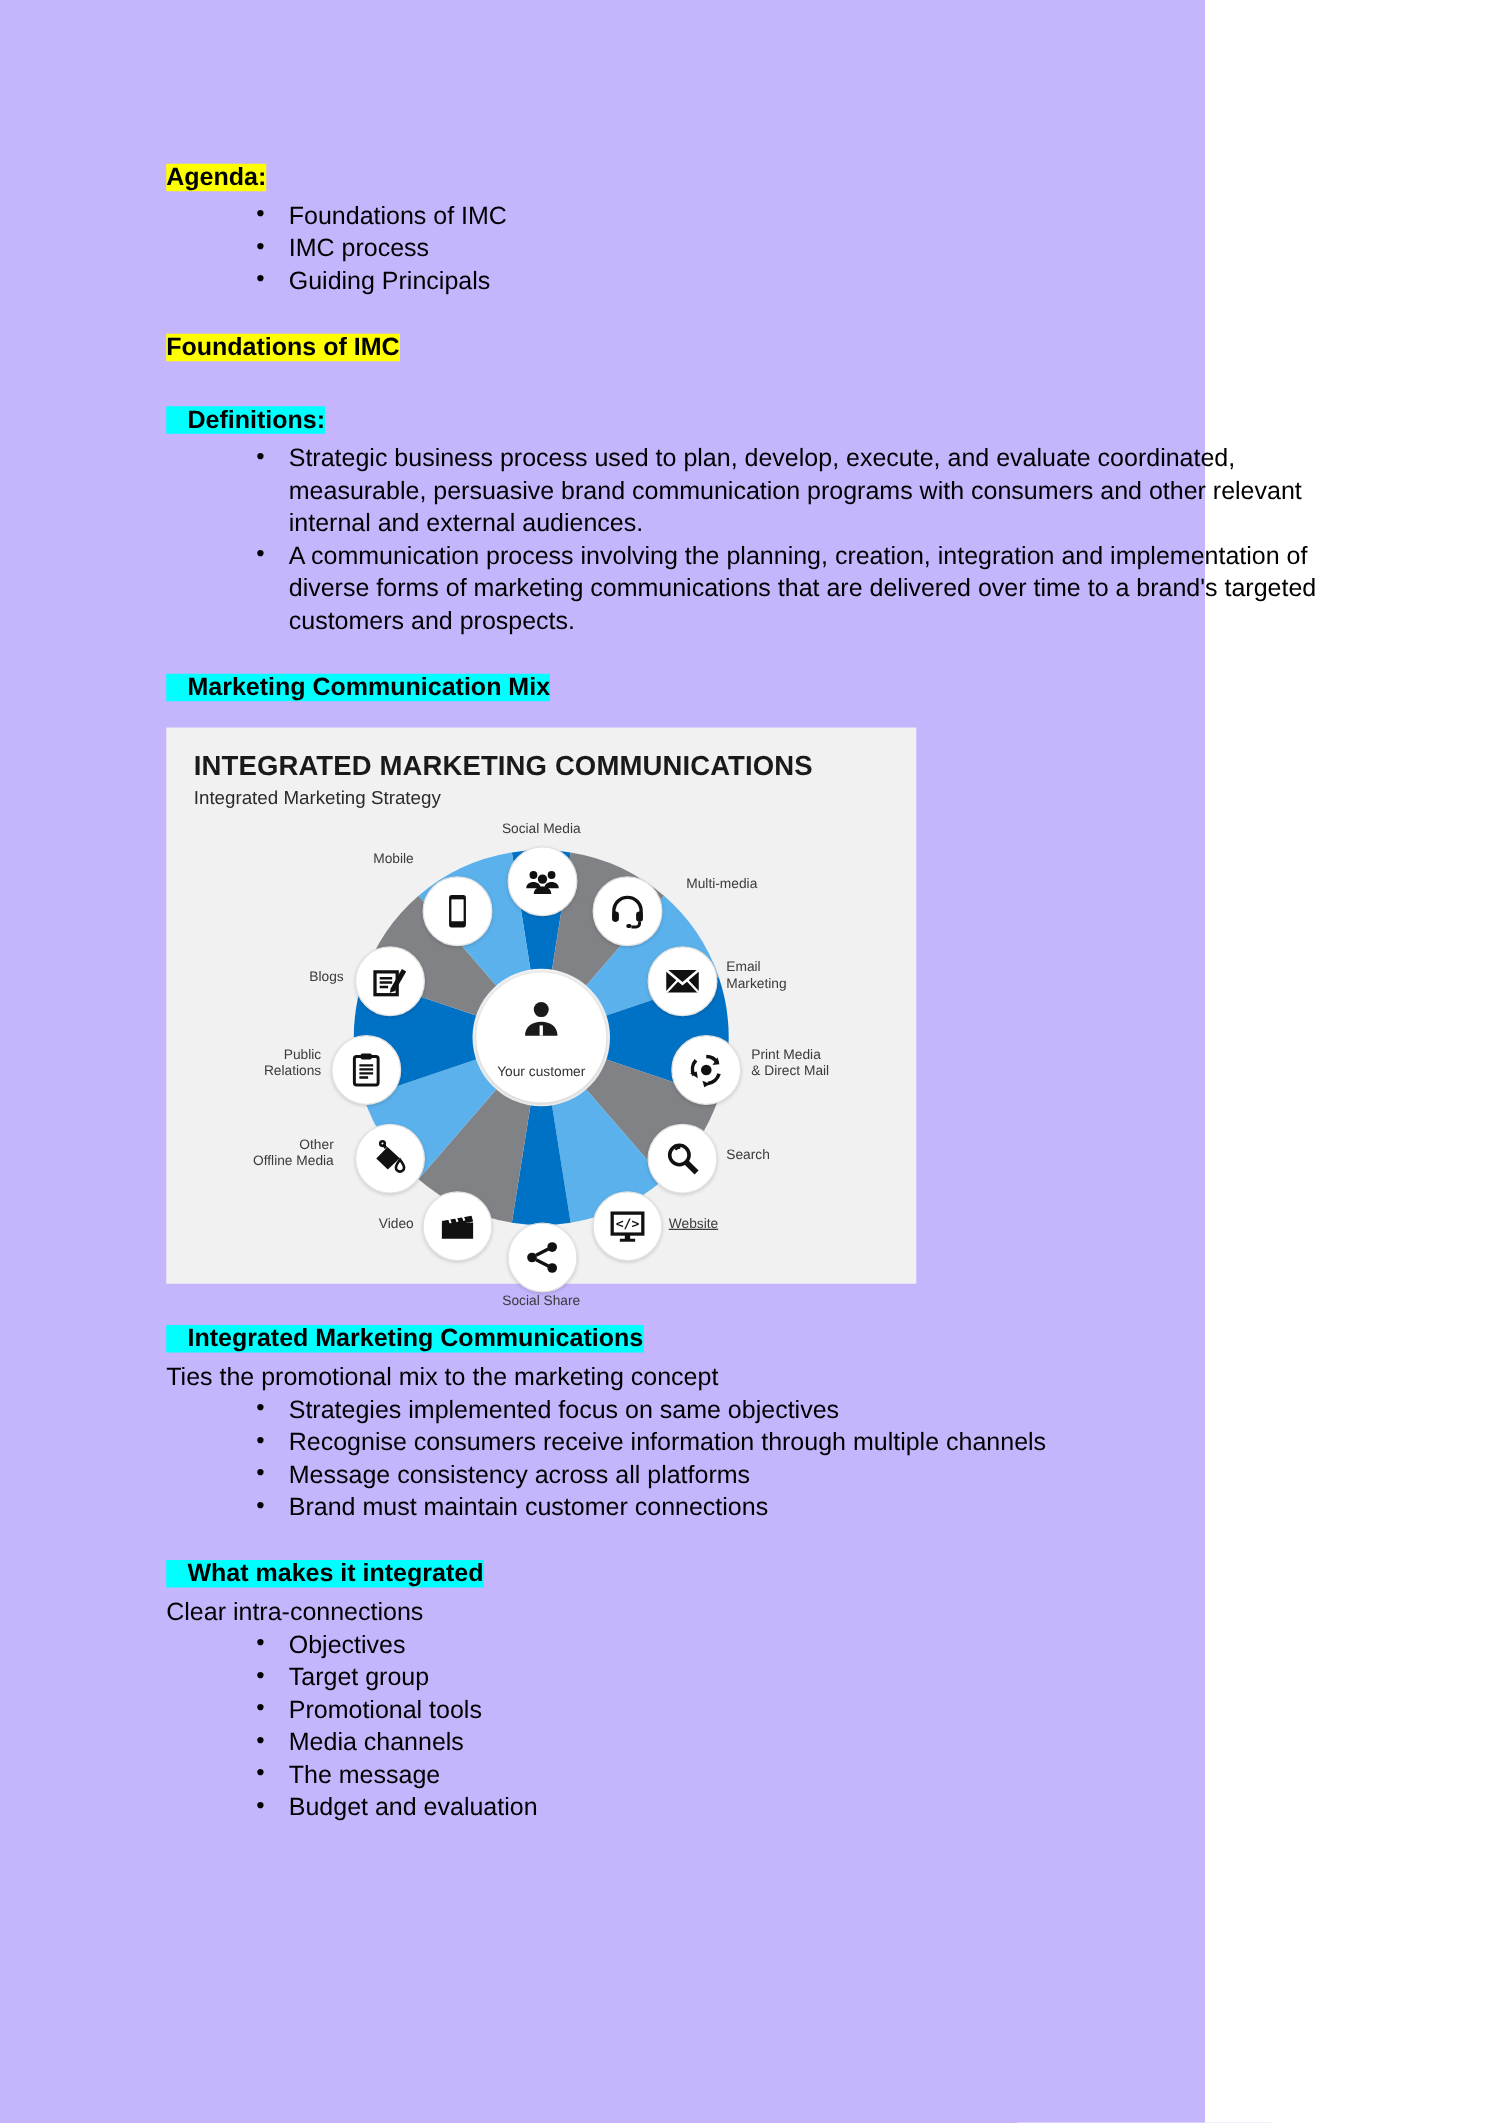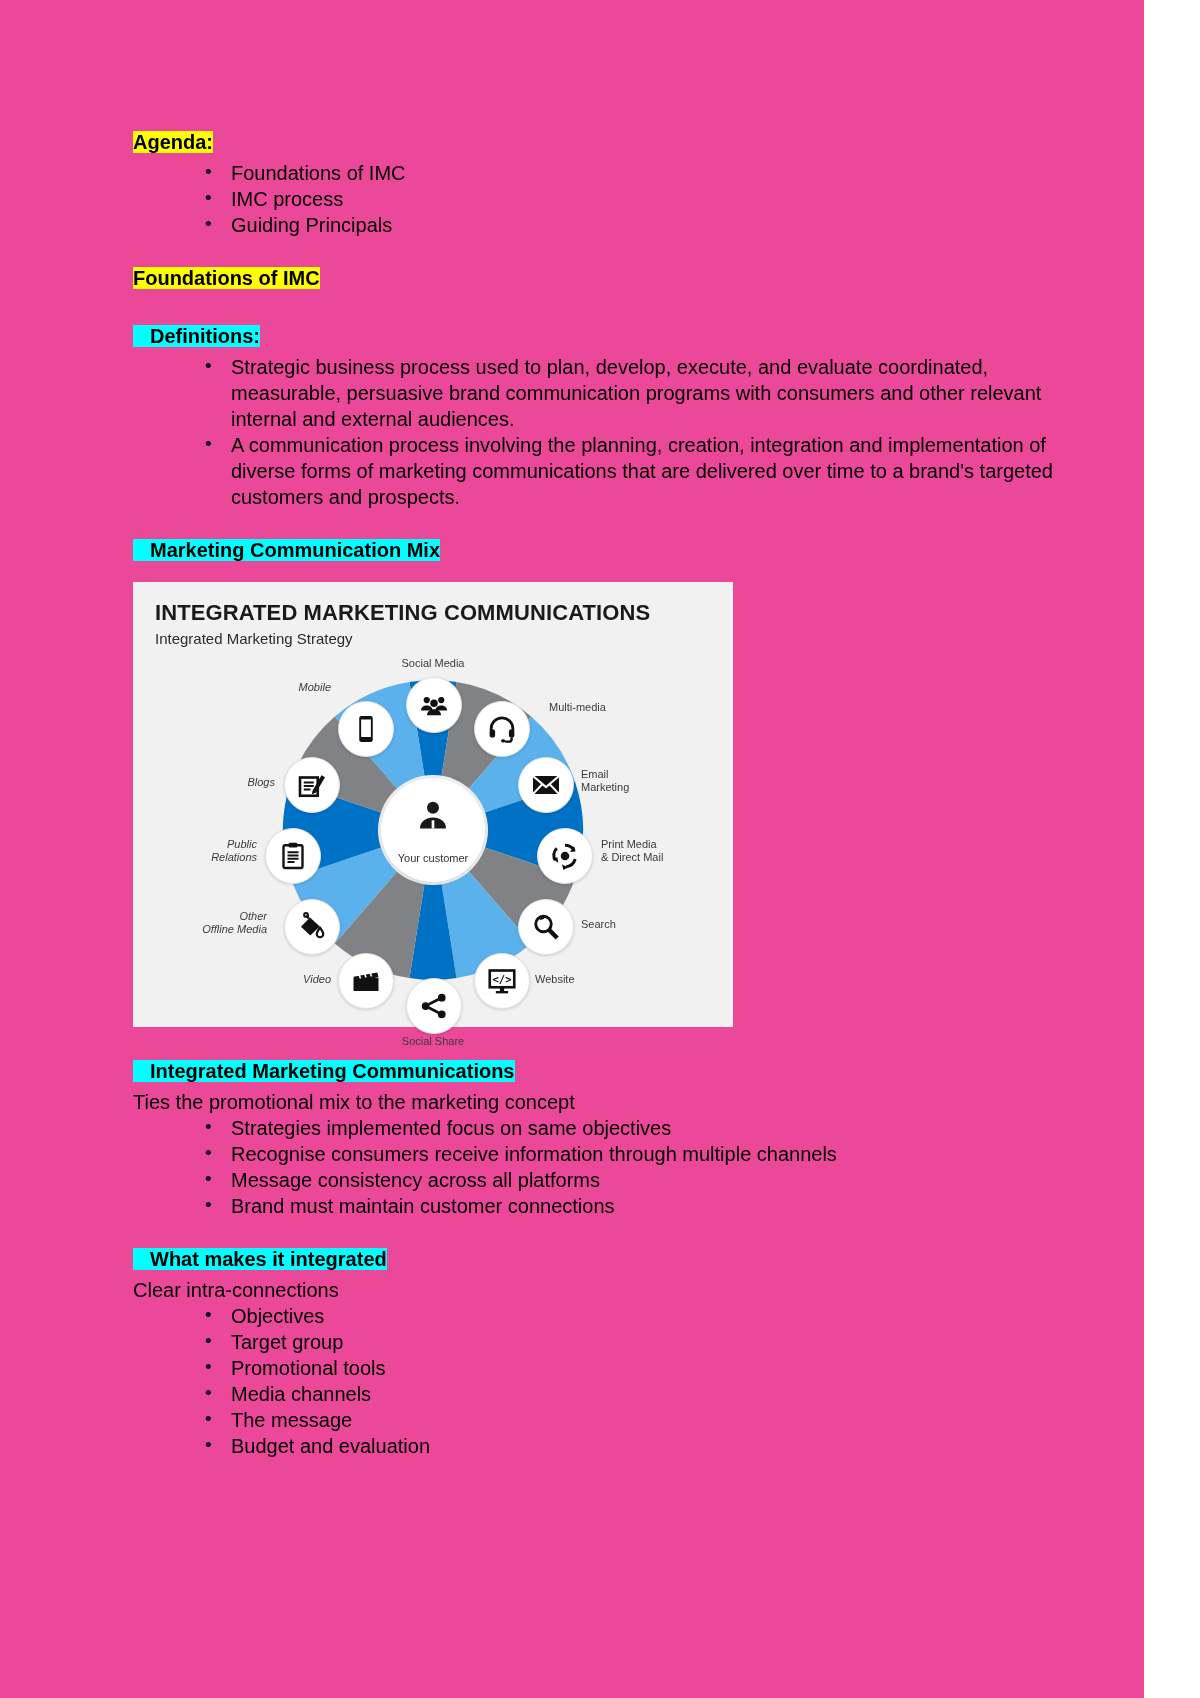--- a/index.html
+++ b/index.html
@@ -10,23 +10,23 @@
   body {
     width: 1200px;
     height: 1698px;
     font-family: "Liberation Sans", sans-serif;
     color: #000000;
     position: relative;
     overflow: hidden;
   }
   .page {
     position: relative;
-    width: 1144px;
+    width: 964px;
     height: 1698px;
-    background: #ec4899;
+    background: #c4b5fd;
     padding: 0;
     box-sizing: border-box;
   }
   .content {
     position: absolute;
     left: 133px;
     top: 128px;
     width: 940px;
   }
   .hl-yellow {
@@ -149,21 +149,21 @@
     margin-top: 16px;
   }
   .nlabel {
     position: absolute;
     font-size: 11px;
     color: #3b3b3b;
     line-height: 13px;
     white-space: pre-line;
   }
   .nlabel.r { text-align: left; }
-  .nlabel.l { text-align: right; font-style: italic; }
+  .nlabel.l { text-align: right; }
   .nlabel.c { text-align: center; }
 </style>
 </head>
 <body>
 
 <div class="page">
   <div class="content">
 
     <div class="heading-line">
       <span class="hl-yellow">Agenda:</span>
@@ -286,21 +286,21 @@
         <div class="nlabel r" style="left:448px; top:278px; width:100px;">Search</div>
 
         <div class="node" style="left:341px; top:313px;">
           <svg width="30" height="30" viewBox="0 0 24 24">
             <rect x="2.2" y="3.6" width="19.6" height="13.4" fill="none" stroke="#111" stroke-width="2.1"></rect>
             <text x="12" y="13.3" font-size="8.4" font-family="DejaVu Sans Mono, monospace" font-weight="bold" fill="#111" text-anchor="middle">&lt;/&gt;</text>
             <rect x="10.3" y="17" width="3.4" height="3.2" fill="#111"></rect>
             <rect x="7.1" y="20" width="9.8" height="1.9" fill="#111"></rect>
           </svg>
         </div>
-        <div class="nlabel r" style="left:402px; top:333px; width:110px;">Website</div>
+        <div class="nlabel r" style="left:402px; top:333px; width:110px;text-decoration:underline;">Website</div>
 
         <div class="node" style="left:273px; top:338px;">
           <svg width="30" height="30" viewBox="0 0 24 24">
             <circle cx="18.2" cy="5.3" r="3.1" fill="#111"></circle>
             <circle cx="5.3" cy="12" r="3.1" fill="#111"></circle>
             <circle cx="18.2" cy="18.7" r="3.1" fill="#111"></circle>
             <path d="M7.9 10.6 L15.7 6.6 M7.9 13.4 L15.7 17.4" stroke="#111" stroke-width="2.1"></path>
           </svg>
         </div>
         <div class="nlabel c" style="left:238px; top:395px; width:124px;">Social Share</div>

